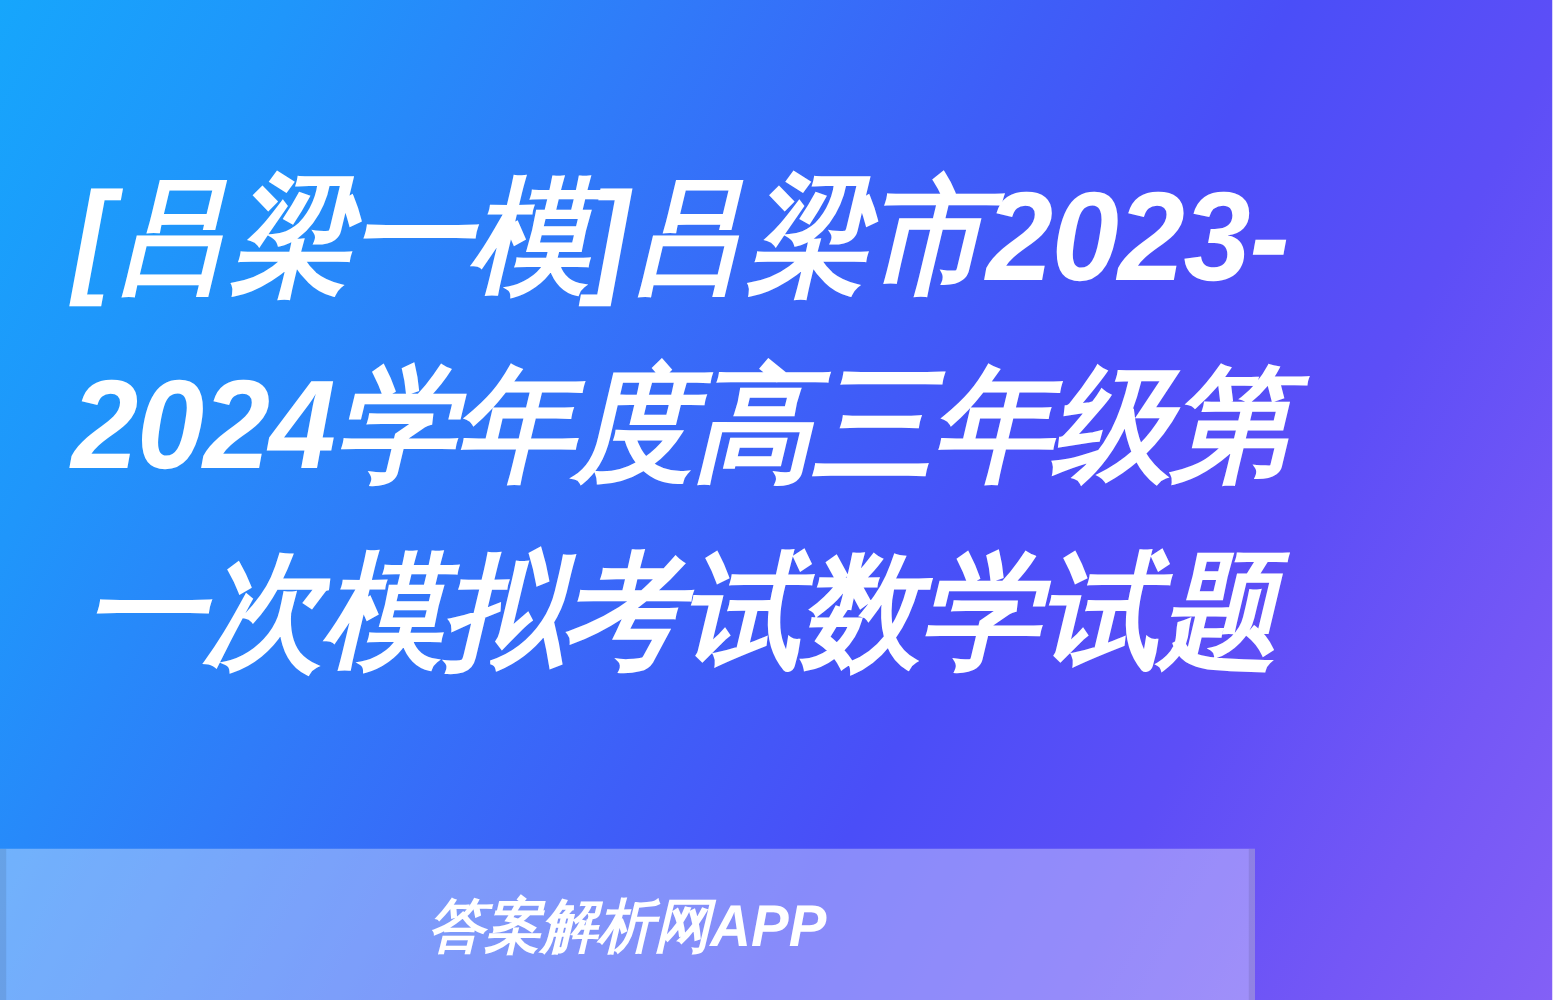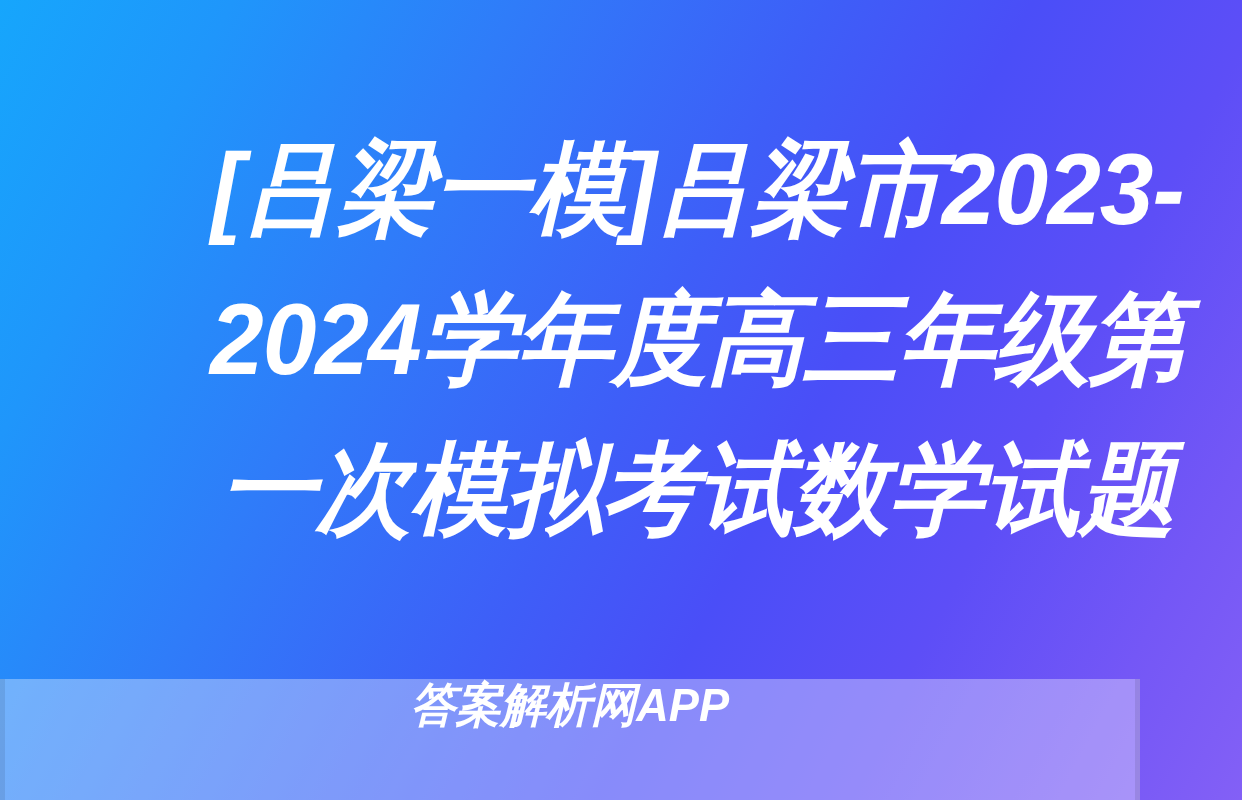--- a/index.html
+++ b/index.html
@@ -30,21 +30,21 @@
 
   
   .hero {
     position: absolute;
     left: 0;
     top: 0;
     width: 1242px;
     height: 679px;
     display: flex;
     flex-direction: column;
-    align-items: flex-end;
+    align-items: flex-start;
     justify-content: center;
     box-sizing: border-box;
     padding: 0 34px;
   }
 
   .title {
     margin: 0;
     text-align: center;
     color: #ffffff;
     font-size: 101px;
@@ -59,24 +59,25 @@
     white-space: normal;
     word-break: break-all;
     max-width: 1160px;
   }
 
   
   .footer-band {
     position: absolute;
     left: 0;
     top: 679px;
-    width: 1140px;
+    width: 1004px;
     height: 121px;
     background: rgba(255, 255, 255, 0.345);
     display: flex;
+    align-items: center;
     justify-content: center;
     overflow: hidden;
   }
 
   
   .band-edge {
     position: absolute;
     top: 0;
     width: 5px;
     height: 121px;

